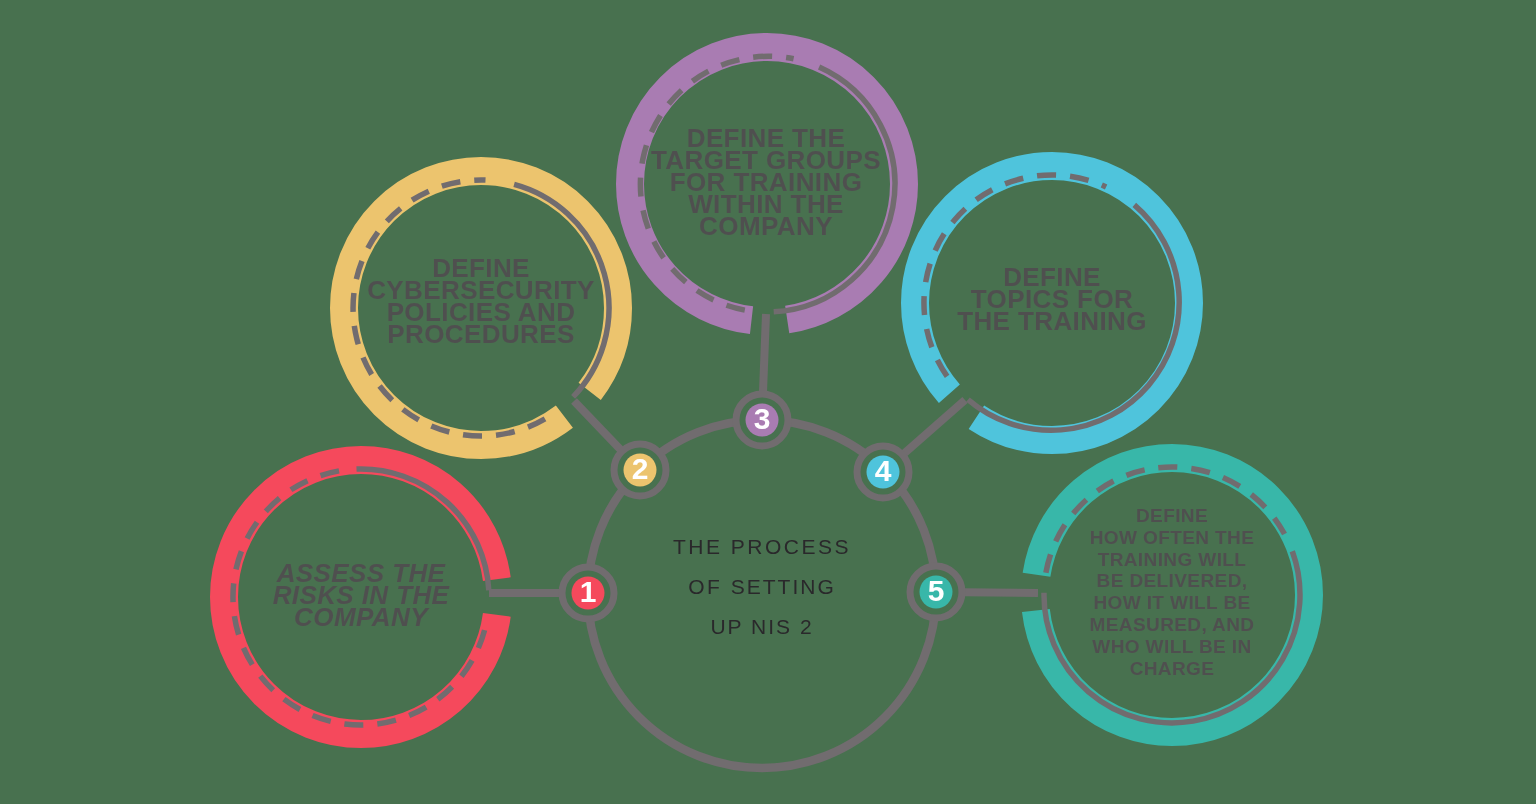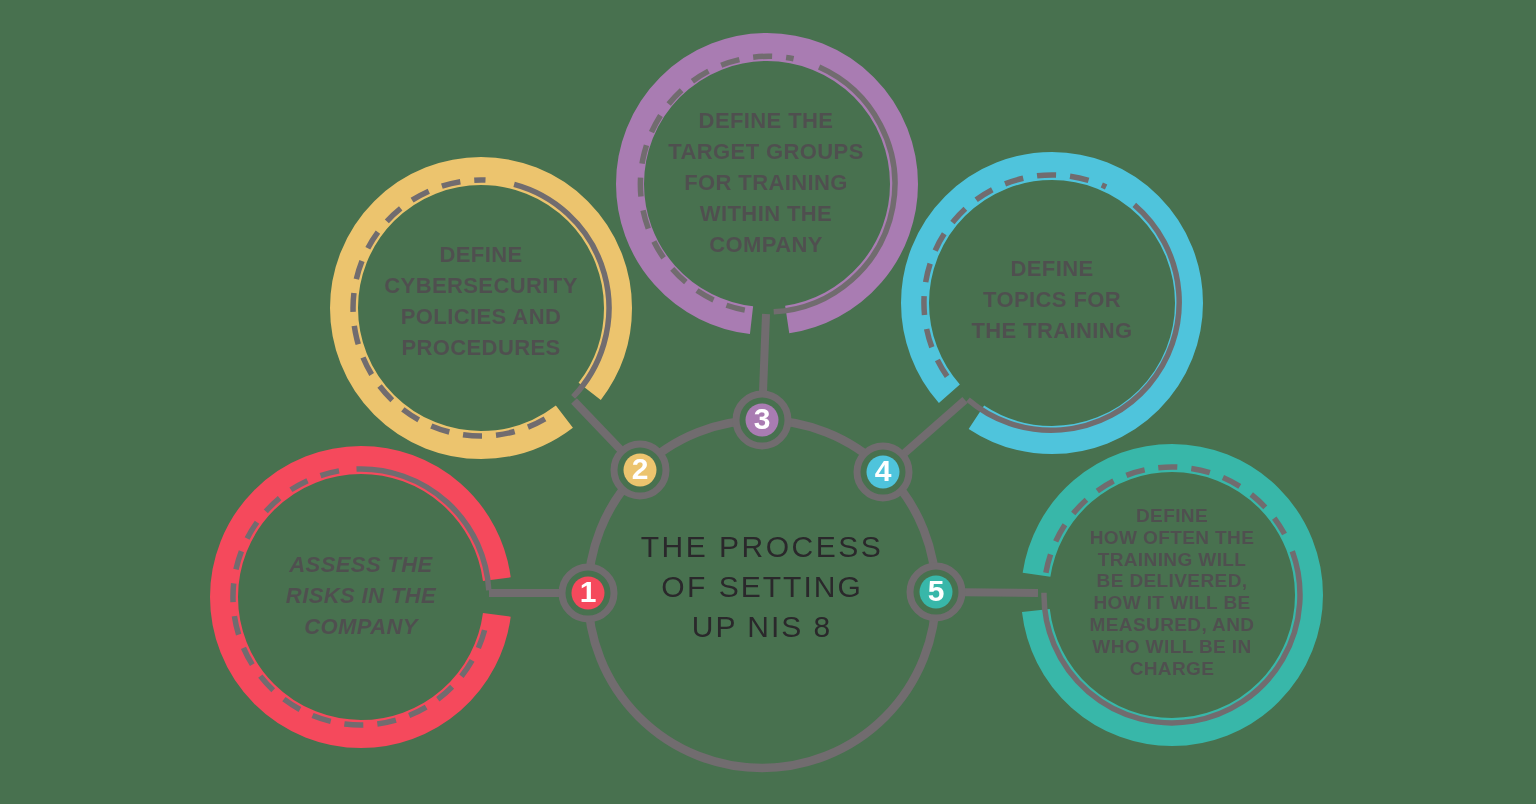--- a/index.html
+++ b/index.html
@@ -8,22 +8,22 @@
     width:1536px;height:804px;
     overflow:hidden;
     font-family:"Liberation Sans", sans-serif;
   }
   svg.diagram{position:absolute;left:0;top:0;}
   .circle-label{
     position:absolute;
     transform:translate(-50%,-50%);
     text-align:center;
     font-weight:700;
-    font-size:22px;
-    line-height:31px;
+    font-size:26px;
+    line-height:22px;
     letter-spacing:0.4px;
     color:#514B50;
     opacity:0.88;
     white-space:pre-line;
     width:300px;
     pointer-events:none;
   }
   .circle-label.small{
     font-size:19px;
     line-height:21.8px;
@@ -39,21 +39,21 @@
     color:#FFFFFF;
     pointer-events:none;
   }
   .hub-title{
     position:absolute;
     left:762px;top:527px;
     transform:translateX(-50%);
     width:420px;
     text-align:center;
     color:#2A282B;
-    font-size:30px;
+    font-size:21px;
     line-height:40px;
     letter-spacing:2.5px;
     pointer-events:none;
   }
   .hub-title .light{font-weight:400;}
   .hub-title .heavy{font-weight:400;letter-spacing:2px;}
 </style>
 </head>
 <body>
 
@@ -149,16 +149,16 @@
   <div class="badge-num" style="left:640px;top:469px;">2</div>
   <div class="badge-num" style="left:762px;top:419px;">3</div>
   <div class="badge-num" style="left:883px;top:471px;">4</div>
   <div class="badge-num" style="left:936px;top:591px;">5</div>
 
   <div class="hub-title">
     <div class="light">THE PROCESS</div>
     <div>
       <span class="light">OF </span><span class="heavy">SETTING</span>
     </div>
-    <div class="heavy">UP NIS 8</div>
+    <div class="heavy">UP NIS 2</div>
   </div>
 
 </div>
 
 </body></html>

